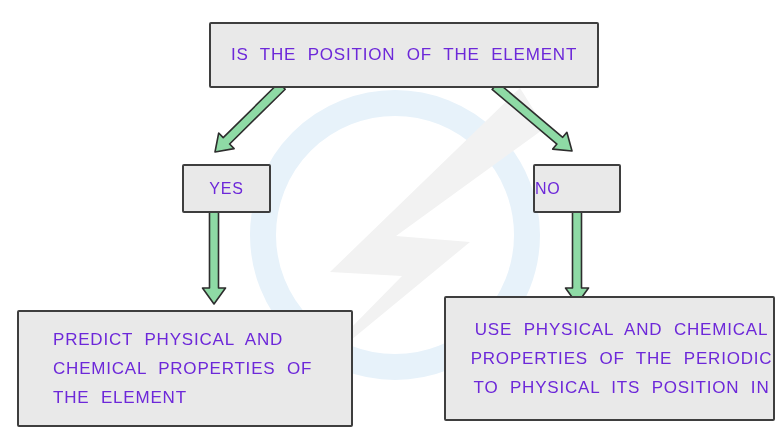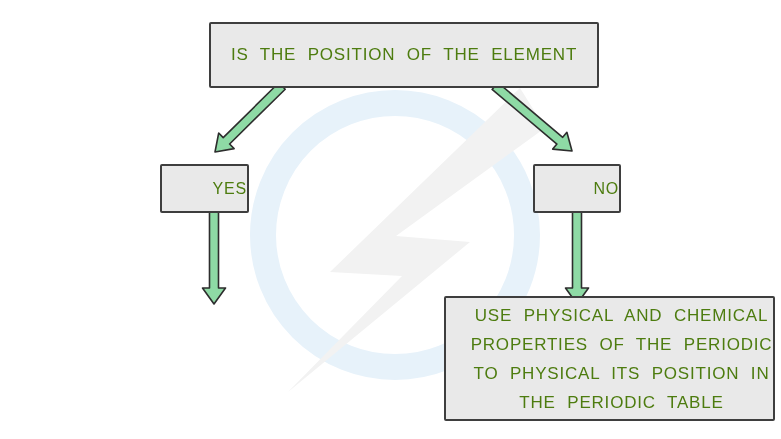--- a/index.html
+++ b/index.html
@@ -7,21 +7,21 @@
     padding: 0;
     background: #ffffff;
   }
   .stage {
     position: relative;
     width: 781px;
     height: 439px;
     background: #ffffff;
     overflow: hidden;
     font-family: "Liberation Sans", sans-serif;
-    color: #4d7c0f;
+    color: #6d28d9;
   }
   .layer {
     position: absolute;
     left: 0;
     top: 0;
     width: 781px;
     height: 439px;
   }
   
   .wm-ring {
@@ -59,33 +59,33 @@
   .box-question {
     left: 209px;
     top: 22px;
     width: 390px;
     height: 66px;
     align-items: center;
     text-align: center;
     line-height: 28px;
   }
   .box-yes {
-    left: 160px;
+    left: 182px;
     top: 164px;
     width: 89px;
     height: 49px;
-    align-items: flex-end;
+    align-items: center;
     font-size: 16px;
   }
   .box-no {
     left: 533px;
     top: 164px;
     width: 88px;
     height: 49px;
-    align-items: flex-end;
+    align-items: flex-start;
     font-size: 16px;
   }
   .box-outcome-yes {
     left: 17px;
     top: 310px;
     width: 336px;
     height: 117px;
     padding-left: 34px;
     align-items: flex-start;
     line-height: 29px;
@@ -122,21 +122,25 @@
   </div>
 
   <div class="box box-yes">
     <div class="line">YES</div>
   </div>
 
   <div class="box box-no">
     <div class="line">NO</div>
   </div>
 
+  <div class="box box-outcome-yes">
+    <div class="line">PREDICT PHYSICAL AND</div>
+    <div class="line">CHEMICAL PROPERTIES OF</div>
+    <div class="line">THE ELEMENT</div>
+  </div>
 
   <div class="box box-outcome-no">
     <div class="line">USE PHYSICAL AND CHEMICAL</div>
     <div class="line">PROPERTIES OF THE PERIODIC</div>
     <div class="line">TO PHYSICAL ITS POSITION IN</div>
-    <div class="line">THE PERIODIC TABLE</div>
   </div>
 
 </div>
 
 </body></html>

